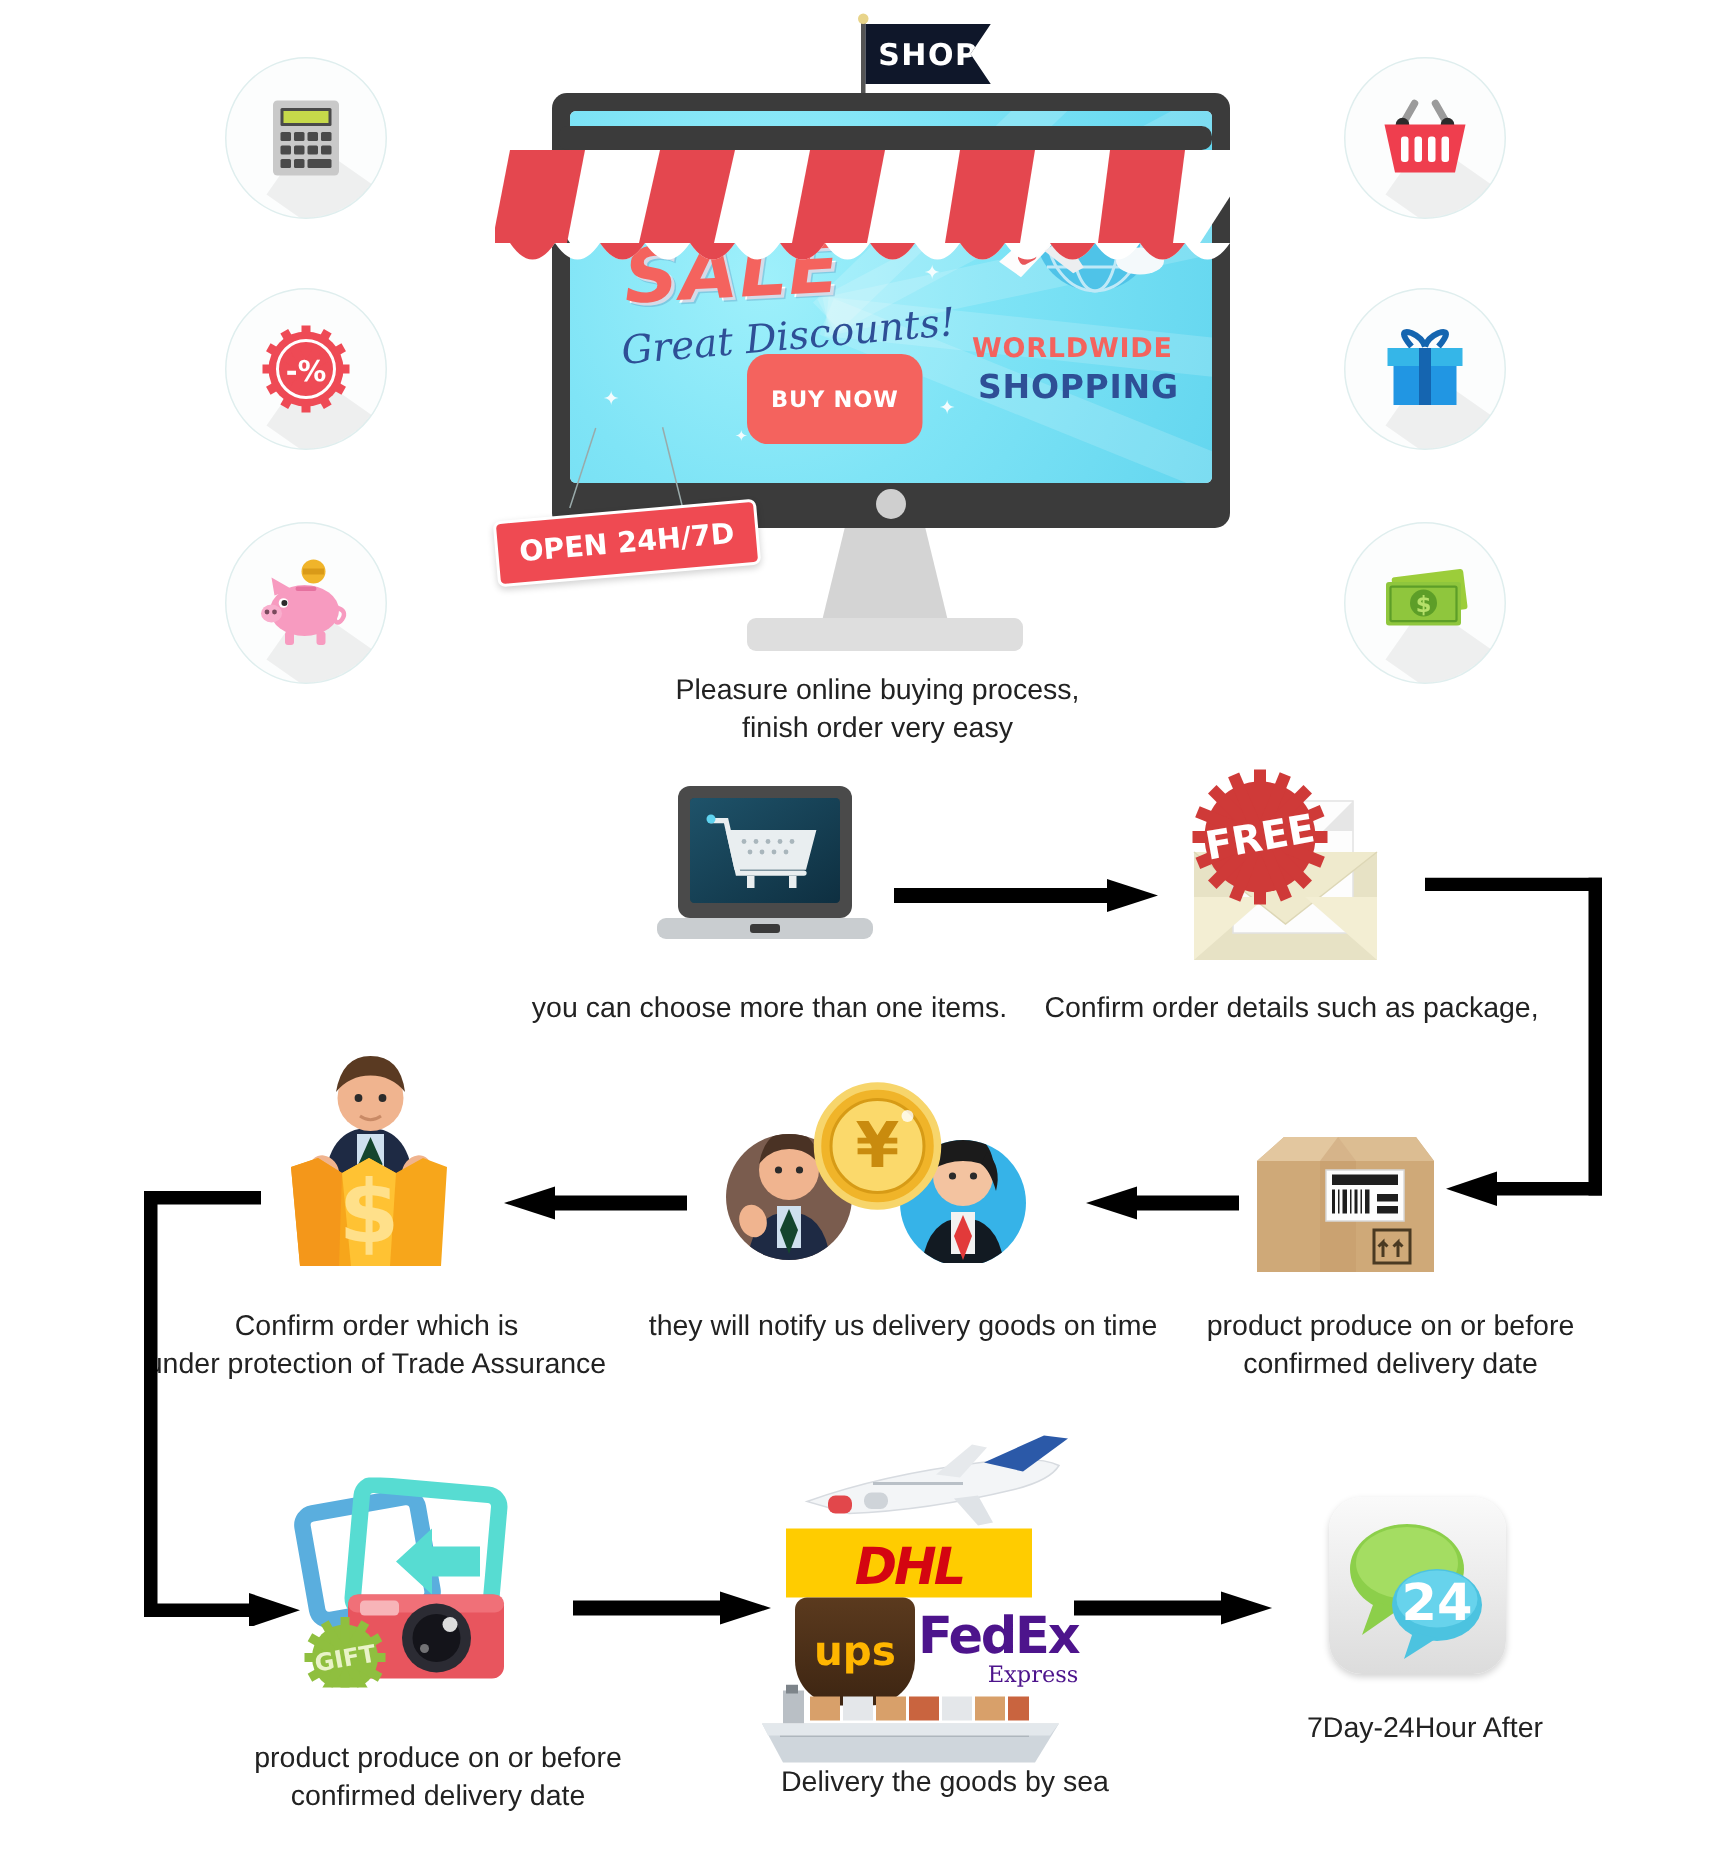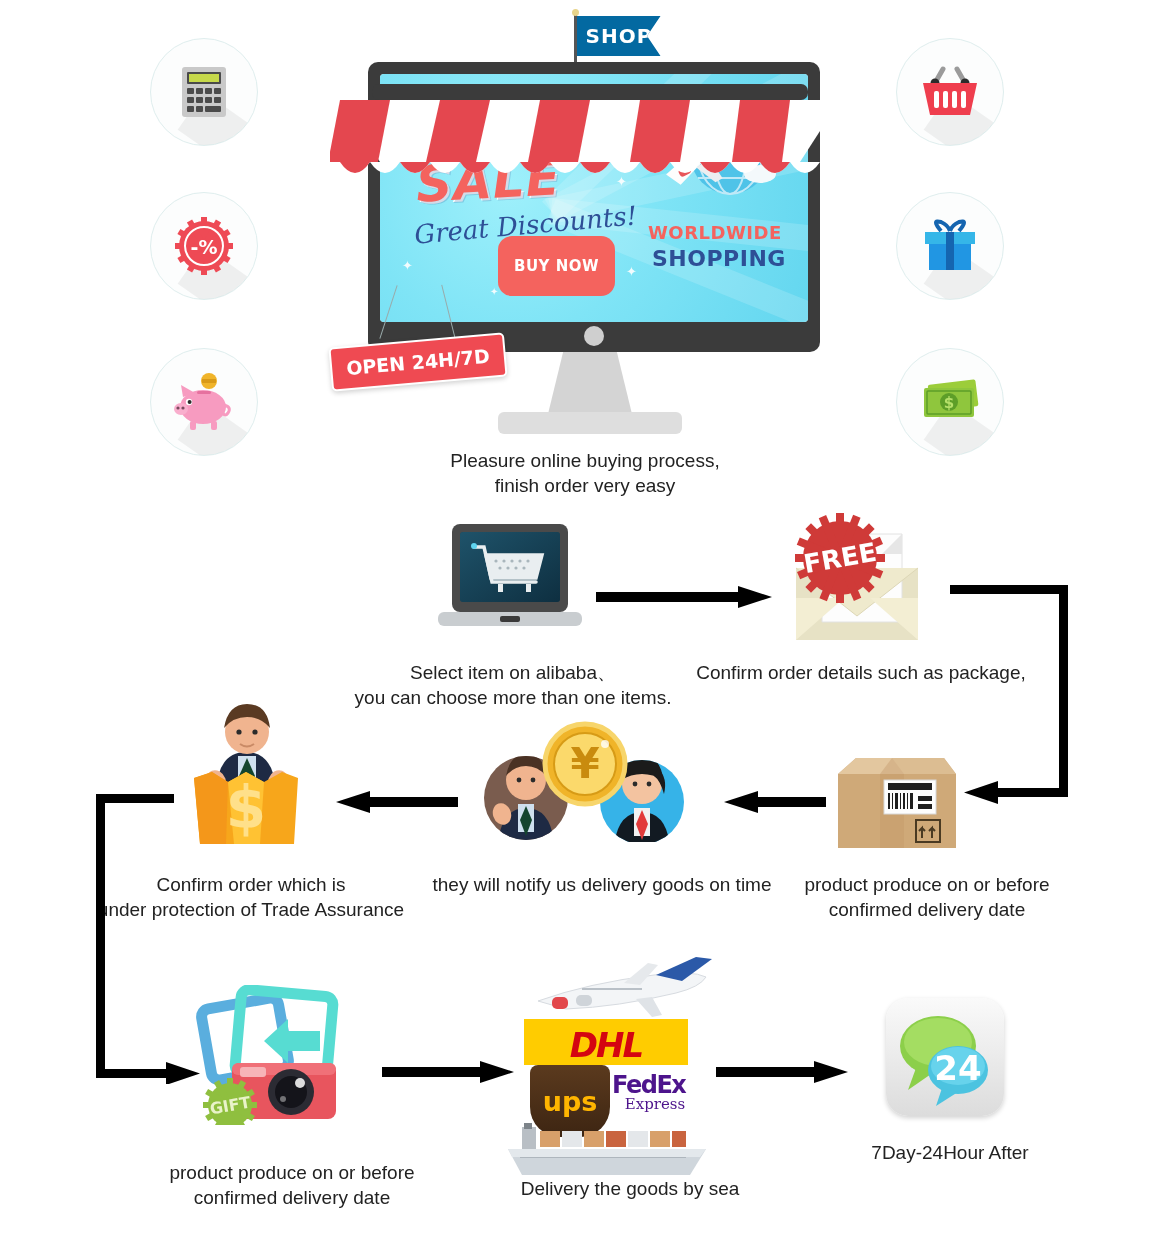--- a/index.html
+++ b/index.html
@@ -3,21 +3,21 @@
 <meta charset="utf-8">
 <style>
   html,body{margin:0;padding:0;background:#ffffff;}
   body{width:1150px;height:1244px;position:relative;overflow:hidden;
        font-family:"Liberation Sans","DejaVu Sans",sans-serif;color:#1a1a1a;}
 
   .abs{position:absolute;}
   #title-wrap{left:0;top:18px;width:1150px;display:flex;justify-content:center;align-items:flex-start;gap:18px;}
   .shop-flagpole{width:3px;height:58px;background:#555;position:relative;margin-top:-4px;}
   .shop-flagpole:before{content:"";position:absolute;left:-2px;top:-5px;width:7px;height:7px;border-radius:50%;background:#e8d48a;}
-  .shop-flag{position:absolute;left:3px;top:2px;width:84px;height:40px;background:#0369a1;
+  .shop-flag{position:absolute;left:3px;top:2px;width:84px;height:40px;background:#0f172a;
       clip-path:polygon(0 0,100% 0,100% 100%,0 100%,0 100%);
       -webkit-clip-path:polygon(0 0,100% 0,100% 100%,82% 50%,100% 100%,0 100%);
       clip-path:polygon(0 0,100% 0,84% 50%,100% 100%,0 100%);
       display:flex;align-items:center;justify-content:flex-start;padding-left:9px;box-sizing:border-box;}
   .shop-flag span{color:#fff;font-weight:bold;font-size:20px;letter-spacing:1px;
       font-family:"DejaVu Sans",sans-serif;}
 
   
   .circ{width:108px;height:108px;border-radius:50%;background:#fcfdfd;border:1px solid #dfeeee;
         display:flex;align-items:center;justify-content:center;box-sizing:border-box;position:relative;overflow:hidden;}
@@ -63,21 +63,21 @@
       border-radius:5px;transform:rotate(-5deg);box-shadow:0 2px 5px rgba(0,0,0,.18);
       font-family:"DejaVu Sans",sans-serif;border:2px solid #fff;}
 
   .caption{text-align:center;font-size:19px;line-height:25px;color:#222;}
 
   .logo-dhl{background:#ffcc00;width:164px;height:46px;display:flex;align-items:flex-end;justify-content:center;}
   .logo-dhl span{color:#d40511;font-size:34px;font-weight:bold;font-style:italic;font-family:"DejaVu Sans",sans-serif;letter-spacing:-2px;}
   .logo-ups{width:80px;height:72px;background:linear-gradient(#5b3a1e,#3d2512);border-radius:8px 8px 30px 30px;
       display:flex;align-items:center;justify-content:center;}
   .logo-ups span{color:#ffb500;font-size:27px;font-weight:bold;font-family:"DejaVu Sans",sans-serif;}
-  .logo-fedex{font-size:24px;font-weight:bold;font-family:"DejaVu Sans",sans-serif;letter-spacing:-1.5px;}
+  .logo-fedex{font-size:34px;font-weight:bold;font-family:"DejaVu Sans",sans-serif;letter-spacing:-1.5px;}
   .logo-fedex .fed{color:#4d148c;}
   .fedex-sub{color:#4d148c;font-size:15px;font-family:"DejaVu Serif",serif;text-align:right;margin-top:-4px;}
 
   .chat-tile{width:118px;height:118px;border-radius:22px;background:linear-gradient(#fafafa,#dcdcdc);
       box-shadow:0 2px 5px rgba(0,0,0,.18);position:relative;}
 </style>
 </head>
 <body>
 
 <div class="abs" id="title-wrap">
@@ -367,21 +367,20 @@
 <div class="abs" style="left:950px;top:585px;">
   <svg width="140" height="230" viewBox="0 0 140 230">
     <rect x="0" y="0" width="118" height="9" fill="#000"></rect>
     <rect x="109" y="0" width="9" height="212" fill="#000"></rect>
     <rect x="40" y="203" width="78" height="9" fill="#000"></rect>
     <path d="M48 196 L14 207.5 L48 219 Z" fill="#000"></path>
   </svg>
 </div>
 
 <div class="abs caption" style="left:348px;top:660px;width:330px;">
-  <div>Select item on alibaba、</div>
   <div>you can choose more than one items.</div>
 </div>
 <div class="abs caption" style="left:686px;top:660px;width:350px;">
   <div>Confirm order details such as package,</div>
 </div>
 
 <div class="abs" style="left:832px;top:752px;">
   <svg width="130" height="104" viewBox="0 0 130 104">
     <path d="M6 22 L24 6 H112 L124 22 V96 H6 Z" fill="#d6b48a"></path>
     <path d="M6 22 H124 V96 H6 Z" fill="#cfa978"></path>

